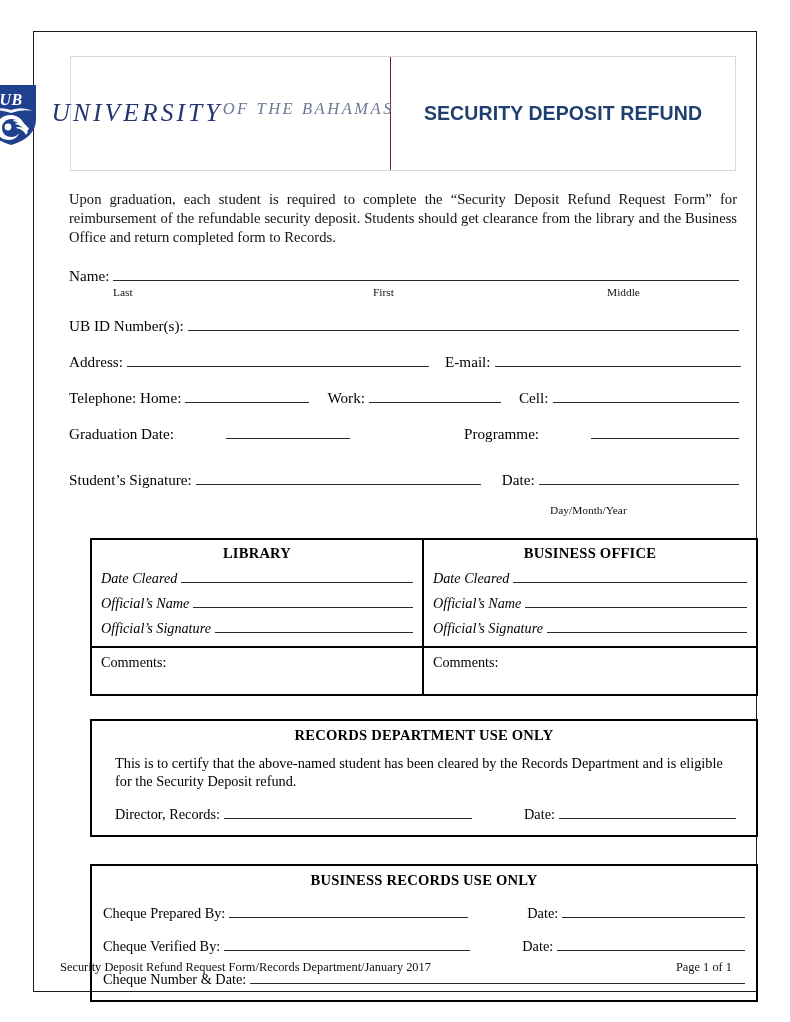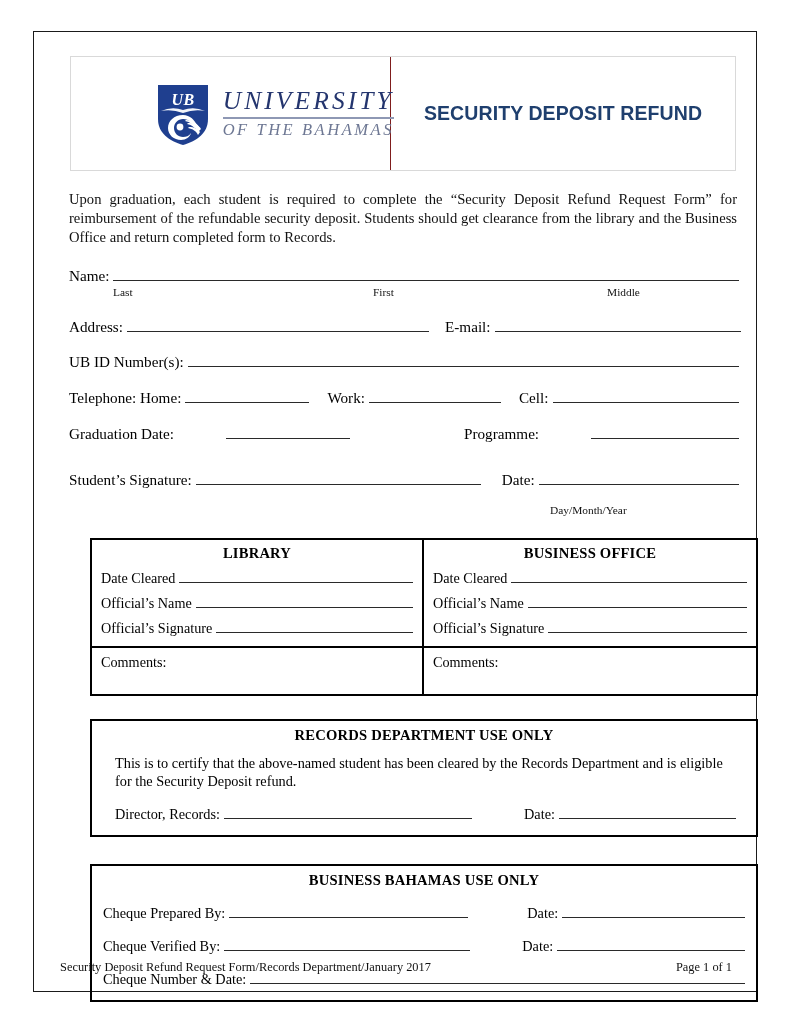--- a/index.html
+++ b/index.html
@@ -67,21 +67,21 @@
     gap: 11px;
     transform: translateX(4px);
   }
   .shield-wrap {
     width: 58px;
     height: 66px;
     flex: 0 0 58px;
   }
   .wordmark {
     display: flex;
-    flex-direction: column;
+    flex-direction: row;
     justify-content: center;
   }
   .wordmark-top {
     font-family: "Liberation Serif", "DejaVu Serif", serif;
     font-size: 25.5px;
     letter-spacing: 3.1px;
     color: #24356e;
     line-height: 1.04;
     white-space: nowrap;
   }
@@ -182,20 +182,21 @@
     padding: 5px 9px 0 9px;
     height: 48px;
     box-sizing: border-box;
   }
   .clear-line {
     display: flex;
     align-items: baseline;
     font-size: 14.2px;
     margin-top: 7px;
     white-space: nowrap;
+    font-style: italic;
   }
   .clear-line .fline { flex: 1 1 auto; height: 13px; }
   .comments-label { font-size: 14.2px; }
 
   
   .records-box { padding: 6px 11px 12px 11px; }
   .records-text {
     margin-top: 10px;
     font-size: 14.3px;
     line-height: 1.30;
@@ -277,31 +278,31 @@
       <div class="frow" style="margin-top:2px;">
         <span class="flabel">Name:</span>
         <span class="fline grow"></span>
       </div>
       <div class="caption-row" style="margin-top:1px;">
         <span style="left:44px;">Last</span>
         <span style="left:304px;">First</span>
         <span style="left:538px;">Middle</span>
       </div>
 
+      <div class="frow" style="margin-top:16px;">
+        <span class="flabel">UB ID Number(s):</span>
+        <span class="fline grow"></span>
+      </div>
+
       <div class="frow" style="margin-top:17px;">
         <span class="flabel">Address:</span>
         <span class="fline" style="width:302px;"></span>
         <span class="gap" style="width:16px;"></span>
         <span class="flabel">E-mail:</span>
         <span class="fline" style="width:246px;"></span>
-      </div>
-
-      <div class="frow" style="margin-top:16px;">
-        <span class="flabel">UB ID Number(s):</span>
-        <span class="fline grow"></span>
       </div>
 
       <div class="frow" style="margin-top:17px;">
         <span class="flabel">Telephone: Home:</span>
         <span class="fline" style="width:124px;"></span>
         <span class="gap" style="width:18px;"></span>
         <span class="flabel">Work:</span>
         <span class="fline" style="width:132px;"></span>
         <span class="gap" style="width:18px;"></span>
         <span class="flabel">Cell:</span>
@@ -387,21 +388,21 @@
           <span class="fline" style="width:248px;"></span>
           <span class="gap" style="width:52px;"></span>
           <span>Date:</span>
           <span class="fline" style="width:177px;"></span>
         </div>
       </div>
     </div>
 
     <div class="boxwrap" style="margin-top:27px;">
       <div class="hardbox bo-box">
-        <div class="box-title">BUSINESS BAHAMAS USE ONLY</div>
+        <div class="box-title">BUSINESS RECORDS USE ONLY</div>
 
         <div class="bo-line">
           <span>Cheque Prepared By:</span>
           <span class="fline" style="width:239px;"></span>
           <span class="gap" style="width:59px;"></span>
           <span>Date:</span>
           <span class="fline grow"></span>
         </div>
 
         <div class="bo-line">

